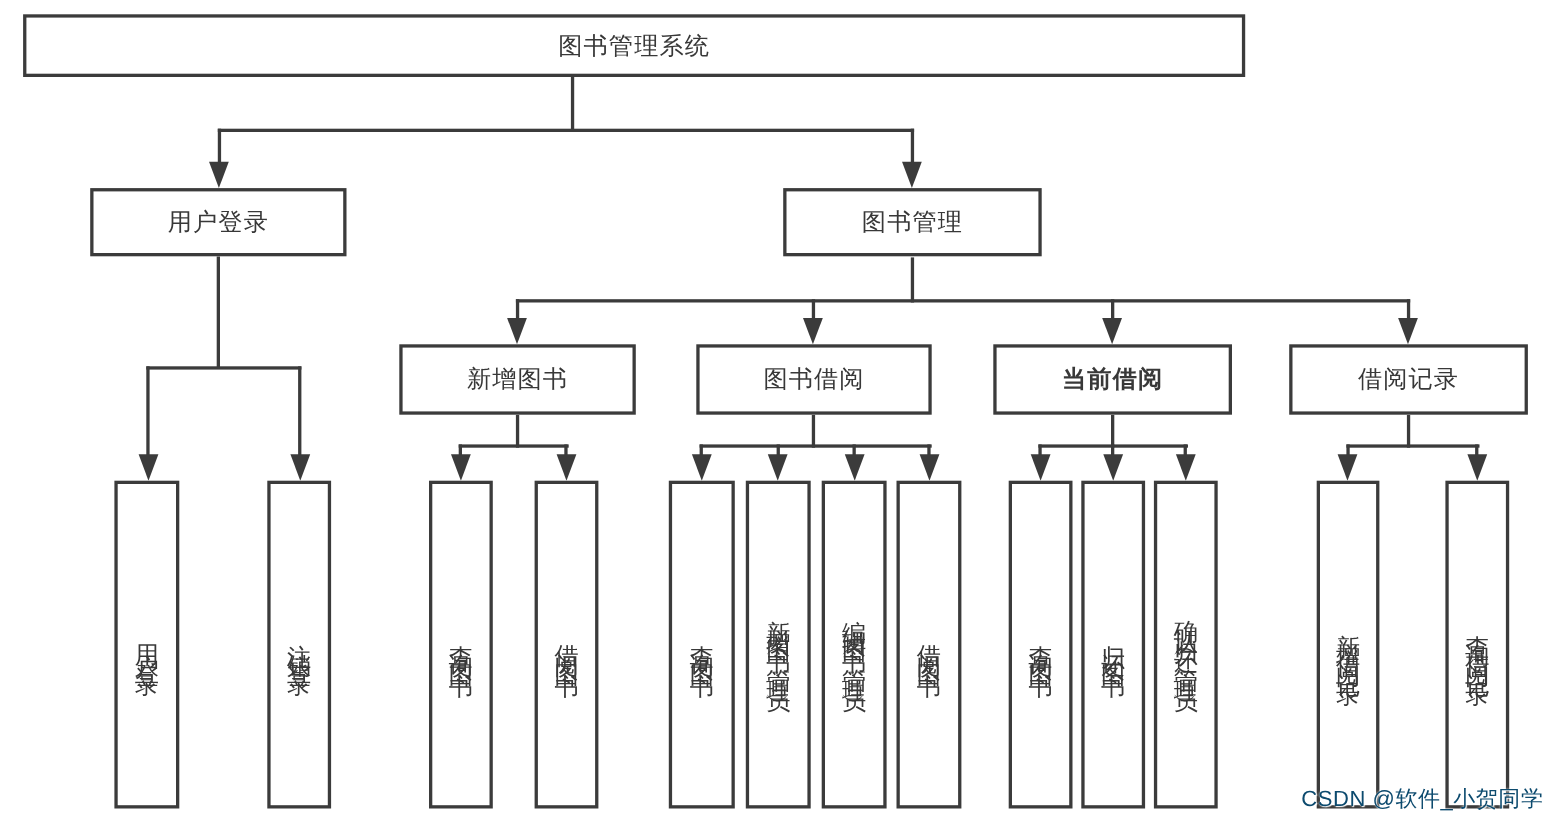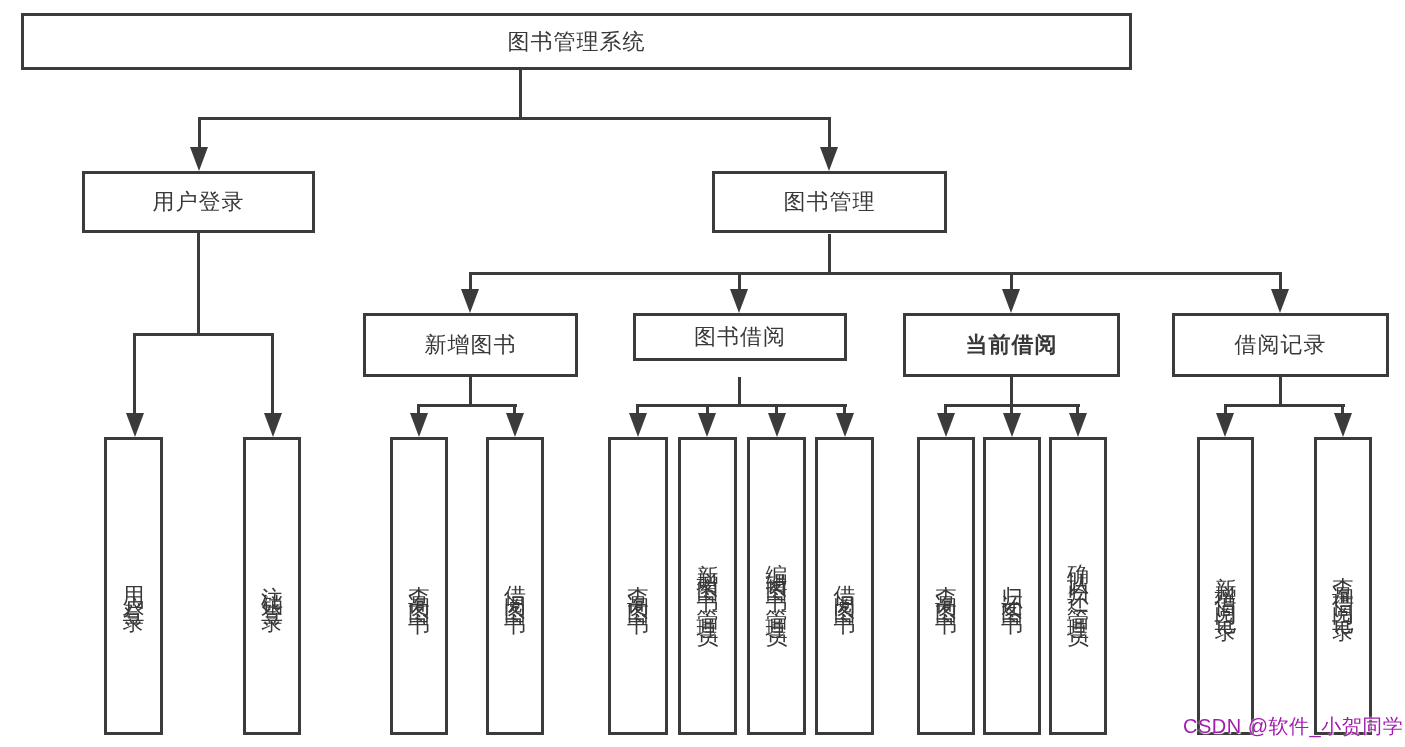--- a/index.html
+++ b/index.html
@@ -23,21 +23,21 @@
   }
   .vline, .hline { position:absolute; background:#3b3b3b; z-index:1; }
   .arrow {
     position:absolute; width:0; height:0; z-index:1;
     border-left:9px solid transparent;
     border-right:9px solid transparent;
     border-top:24px solid #3b3b3b;
   }
   .watermark {
     position:absolute; left:1183px; top:713px;
-    font-size:20px; color:#a21caf; z-index:10;
+    font-size:20px; color:#0c4a6e; z-index:10;
     letter-spacing:0.5px;
     text-shadow:0 0 2px #ffffff, 1px 1px 1px #ffffff;
     white-space:nowrap;
   }
 </style>
 </head>
 <body>
 
 <div id="canvas">
 
@@ -73,21 +73,21 @@
   <div class="vline" style="left:738px; top:272px; width:3px; height:20px;"></div>
   <div class="arrow" style="left:730px; top:289px;"></div>
   <div class="vline" style="left:1010px; top:272px; width:3px; height:20px;"></div>
   <div class="arrow" style="left:1002px; top:289px;"></div>
   <div class="vline" style="left:1279px; top:272px; width:3px; height:20px;"></div>
   <div class="arrow" style="left:1271px; top:289px;"></div>
 
   <div class="box" style="left:363px; top:313px; width:215px; height:64px;">
     <span>新增图书</span>
   </div>
-  <div class="box" style="left:633px; top:313px; width:214px; height:48px;">
+  <div class="box" style="left:633px; top:313px; width:214px; height:64px;">
     <span>图书借阅</span>
   </div>
   <div class="box" style="left:903px; top:313px; width:217px; height:64px;font-weight:bold;">
     <span>当前借阅</span>
   </div>
   <div class="box" style="left:1172px; top:313px; width:217px; height:64px;">
     <span>借阅记录</span>
   </div>
 
   <div class="vline" style="left:469px; top:377px; width:3px; height:30px;"></div>

